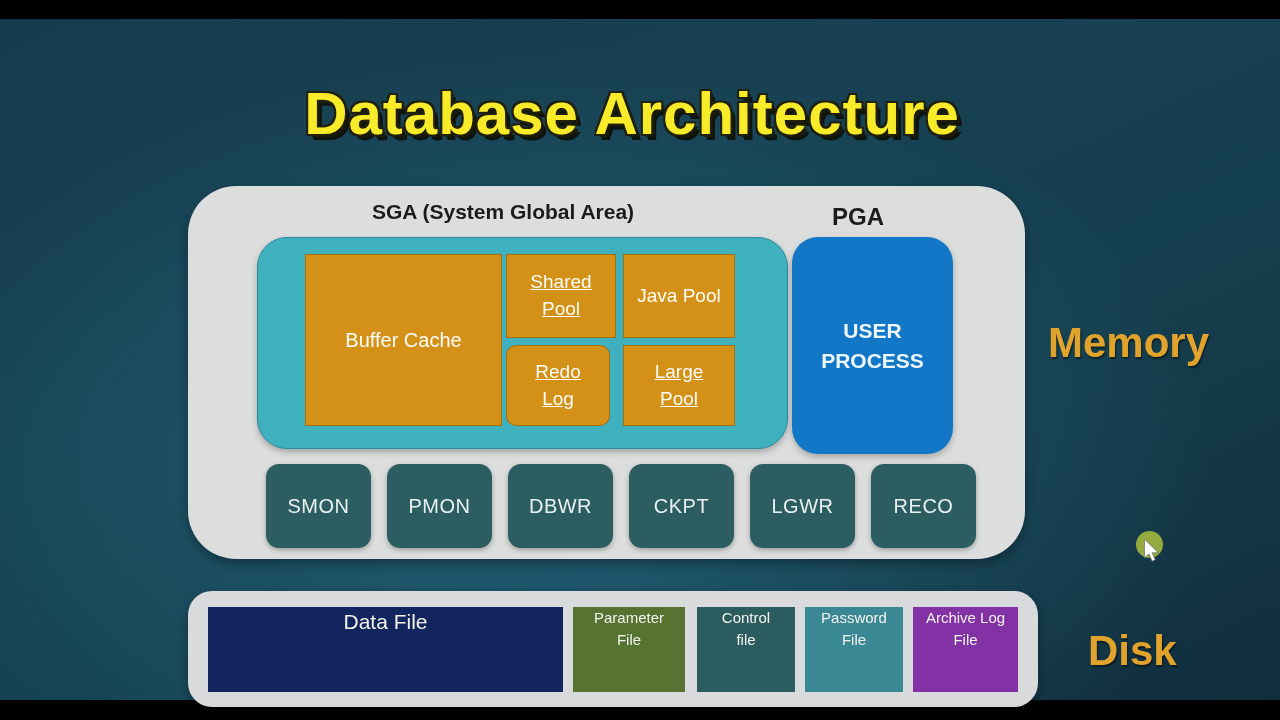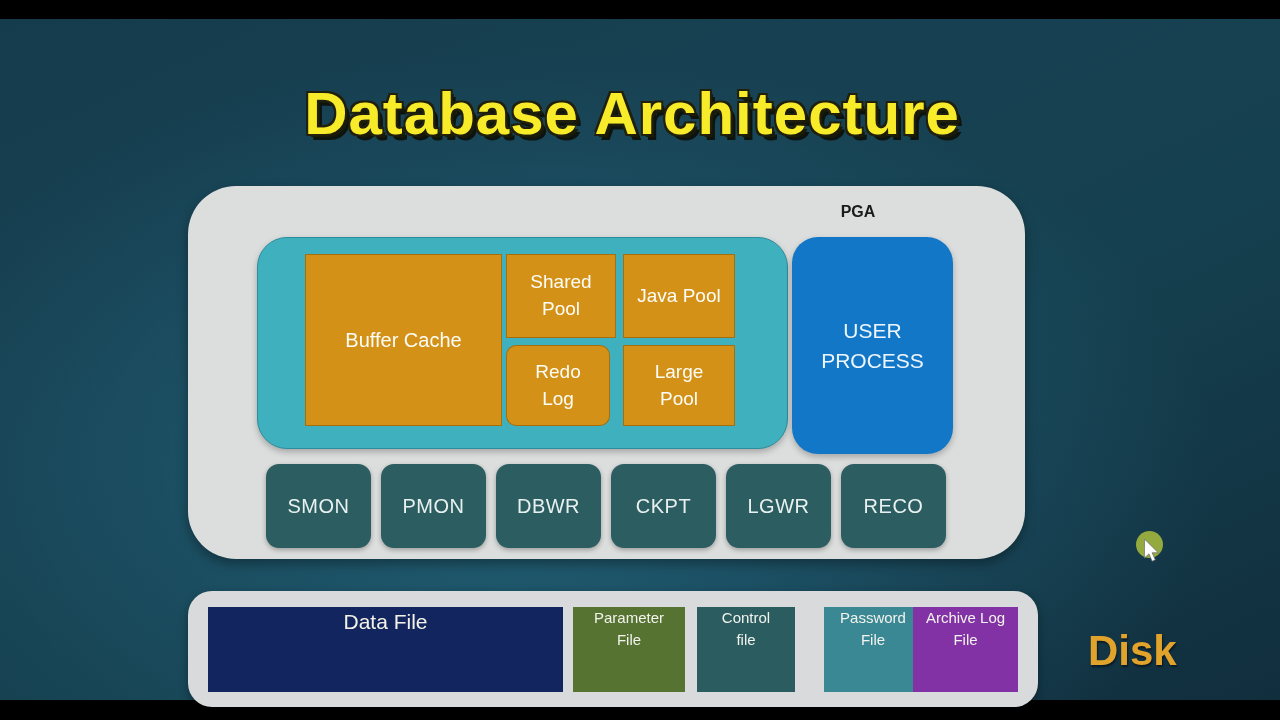--- a/index.html
+++ b/index.html
@@ -29,48 +29,48 @@
     position:absolute; left:188px; top:167px; width:837px; height:373px;
     background:#dcdddd; border-radius:48px;
     box-shadow:0 5px 12px rgba(0,0,0,0.35);
   }
   .sga-label {
     position:absolute; left:160px; top:14px; width:310px; text-align:center;
     font-size:21px; font-weight:700; color:#1b1b1b;
   }
   .pga-label {
     position:absolute; left:615px; top:17px; width:110px; text-align:center;
-    font-size:16px; font-weight:600; color:#1b1b1b;
+    font-size:24px; font-weight:600; color:#1b1b1b;
   }
   .sga-box {
     position:absolute; left:69px; top:51px; width:531px; height:212px;
     background:#3fb0be; border:1px solid #2b8d9d; border-radius:30px;
     box-shadow:0 3px 6px rgba(0,0,0,0.25);
   }
   .obox {
     position:absolute; background:#d49118; border:1px solid rgba(110,72,0,0.45);
     display:flex; align-items:center; justify-content:center;
     color:#fdfdf8; text-align:center; line-height:1.4;
   }
   .buffer-cache { left:47px;  top:16px;  width:197px; height:172px; font-size:20px; }
   .shared-pool  { left:248px; top:16px;  width:110px; height:84px;  font-size:19px; }
   .java-pool    { left:365px; top:16px;  width:112px; height:84px;  font-size:19px; }
   .redo-log     { left:248px; top:107px; width:104px; height:81px;  font-size:19px;border-radius:10px; }
   .large-pool   { left:365px; top:107px; width:112px; height:81px;  font-size:19px;align-items:center; }
-  .shared-pool span, .redo-log span, .large-pool span { max-width:72px; display:inline-block; }
+  .shared-pool span, .redo-log span, .large-pool span { max-width:72px; display:inline-block;text-decoration:underline; }
   .pga-box {
     position:absolute; left:604px; top:51px; width:161px; height:217px;
     background:#1377c7; border-radius:26px;
     display:flex; align-items:center; justify-content:center;
     color:#eef6fd; font-size:21px; text-align:center; line-height:1.4;
     box-shadow:0 3px 6px rgba(0,0,0,0.25);
   }
-  .pga-box span { max-width:105px; display:inline-block; }
+  .pga-box span { max-width:105px; display:inline-block;font-weight:bold; }
   .process-row {
-    position:absolute; left:78px; top:278px; display:flex; gap:10px;
+    position:absolute; left:78px; top:278px; display:flex; gap:16px;
   }
   .process-box {
     width:105px; height:84px; background:#2b5d61; border-radius:13px;
     display:flex; align-items:center; justify-content:center;
     color:#e9f1f0; font-size:20px; letter-spacing:0.5px;
     box-shadow:0 2px 5px rgba(0,0,0,0.3);
   }
   
   .disk-panel {
     position:absolute; left:188px; top:572px; width:850px; height:116px;
@@ -78,21 +78,21 @@
     box-shadow:0 4px 10px rgba(0,0,0,0.35);
   }
   .fbox {
     position:absolute; top:16px; height:85px;
     display:flex; align-items:flex-start; justify-content:center;
     color:#f3f3ee; text-align:center; line-height:1.45; font-size:15px;
   }
   .file-data      { left:20px;  width:355px; background:#13255e; font-size:21px; color:#f4f2e6; }
   .file-parameter { left:385px; width:112px; background:#567331; }
   .file-control   { left:509px; width:98px;  background:#2b5d60; }
-  .file-password  { left:617px; width:98px;  background:#3a8893;margin-left:19px; }
+  .file-password  { left:617px; width:98px;  background:#3a8893; }
   .file-archive   { left:725px; width:105px; background:#8232a5; }
   .file-parameter span { max-width:90px; display:inline-block; }
   .file-control span   { max-width:70px; display:inline-block; }
   .file-password span  { max-width:90px; display:inline-block; }
   .file-archive span   { max-width:98px; display:inline-block; }
   
   .side-label {
     position:absolute; font-size:42px; font-weight:600; color:#e2a32c;
     text-shadow:1px 2px 2px rgba(0,0,0,0.5);
   }
@@ -106,20 +106,21 @@
   .cursor-arrow { position:absolute; left:1144px; top:520px; }
 </style>
 </head>
 <body>
 
 <div class="stage">
 
   <h1 class="title">Database Architecture</h1>
 
   <div class="memory-panel">
+    <div class="sga-label">SGA (System Global Area)</div>
     <div class="pga-label">PGA</div>
 
     <div class="sga-box">
       <div class="obox buffer-cache">
         <span>Buffer Cache</span>
       </div>
       <div class="obox shared-pool">
         <span>Shared Pool</span>
       </div>
       <div class="obox java-pool">
@@ -140,20 +141,21 @@
     <div class="process-row">
       <div class="process-box">SMON</div>
       <div class="process-box">PMON</div>
       <div class="process-box">DBWR</div>
       <div class="process-box">CKPT</div>
       <div class="process-box">LGWR</div>
       <div class="process-box">RECO</div>
     </div>
   </div>
 
+  <div class="side-label memory-label">Memory</div>
 
   <div class="disk-panel">
     <div class="fbox file-data">
       <span>Data File</span>
     </div>
     <div class="fbox file-parameter">
       <span>Parameter File</span>
     </div>
     <div class="fbox file-control">
       <span>Control file</span>

